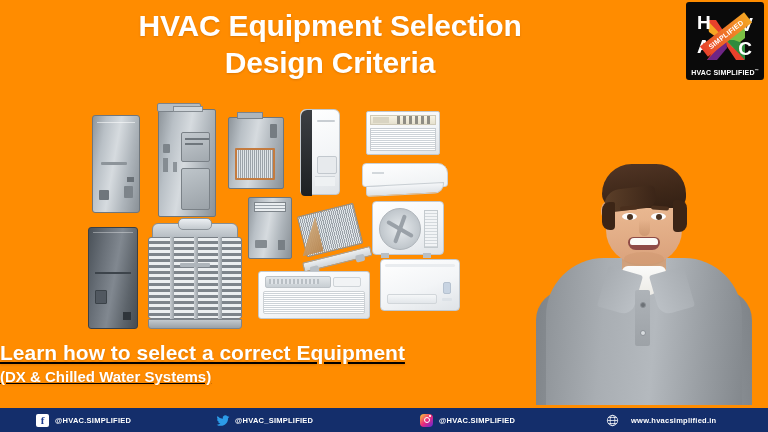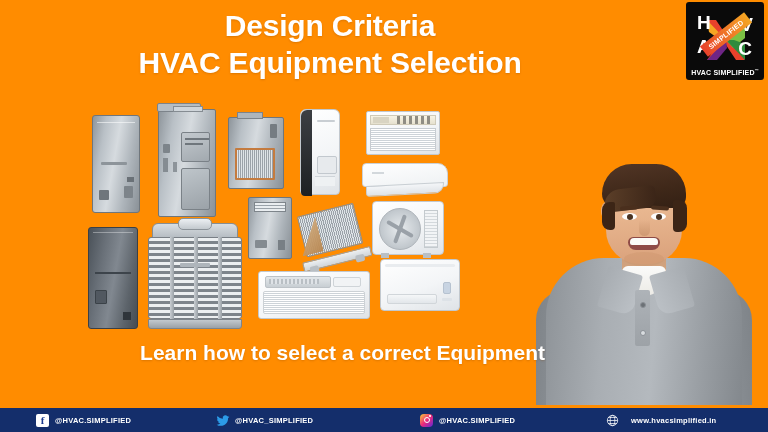--- a/index.html
+++ b/index.html
@@ -103,21 +103,21 @@
   .grille {
     background:repeating-linear-gradient(180deg,#e9edf0 0px,#e9edf0 2px,#9aa2a9 2px,#9aa2a9 3px);
   }
   .coilfins {
     background:repeating-linear-gradient(90deg,#dfe4e8 0px,#dfe4e8 1px,#9ba2a9 1px,#9ba2a9 2px);
   }
 
   
   .subtitle-block {
     position:absolute; left:0; top:340px; width:545px;
-    text-align:right; z-index:7;
+    text-align:left; z-index:7;text-decoration:underline;
   }
   .subtitle-main {
     color:#FFFFFF; font-weight:bold; font-size:21px; line-height:1.2;
     text-shadow:0 1px 2px rgba(120,60,0,0.25);
   }
   .subtitle-sub {
     color:#FFFFFF; font-weight:bold; font-size:15px; line-height:1.35; margin-top:2px;
     text-shadow:0 1px 2px rgba(120,60,0,0.25);
   }
 
@@ -248,22 +248,22 @@
     position:absolute; left:0; bottom:24px; width:768px; height:3px;
     background:#FF8C00; z-index:9;
   }
 </style>
 </head>
 <body>
 
 <div class="slide">
 
   <div class="title-block">
+    <div class="title-line">HVAC Equipment Selection</div>
     <div class="title-line">Design Criteria</div>
-    <div class="title-line">HVAC Equipment Selection</div>
   </div>
 
   <div class="logo">
     <div class="logo-inner">
       <svg class="logo-x" viewBox="0 0 38 44">
         <polygon points="0,2 14,22 0,42 9,42 19,27 29,42 38,42 24,22 38,2 29,2 19,17 9,2" fill="#E8412B"></polygon>
         <polygon points="19,22 38,2 38,20 26,30" fill="#7BC043"></polygon>
         <polygon points="19,22 38,42 38,26 27,22" fill="#2E8B3D"></polygon>
         <polygon points="19,22 0,42 10,42 20,30" fill="#6E2585"></polygon>
         <polygon points="19,22 0,2 2,14 16,24" fill="#F5A623"></polygon>
@@ -419,20 +419,21 @@
       </div>
     <div class="p-nose"></div>
     <div class="p-mouth">
         <span class="p-teeth"></span>
       </div>
     <div class="p-chin"></div>
   </div>
 
   <div class="subtitle-block">
     <div class="subtitle-main">Learn how to select a correct Equipment</div>
+    <div class="subtitle-sub">(DX &amp; Chilled Water Systems)</div>
   </div>
 
   <div class="footer-top-strip"></div>
   <div class="footer">
 
     <div class="footer-item fi1">
       <span class="ficon fb">
           <span>f</span>
         </span>
       <span class="footer-label">@HVAC.SIMPLIFIED</span>

